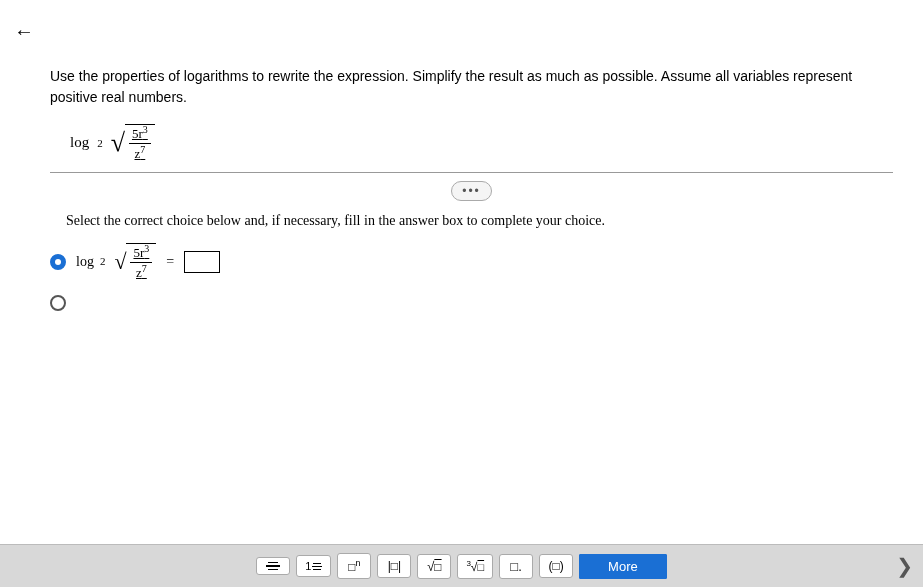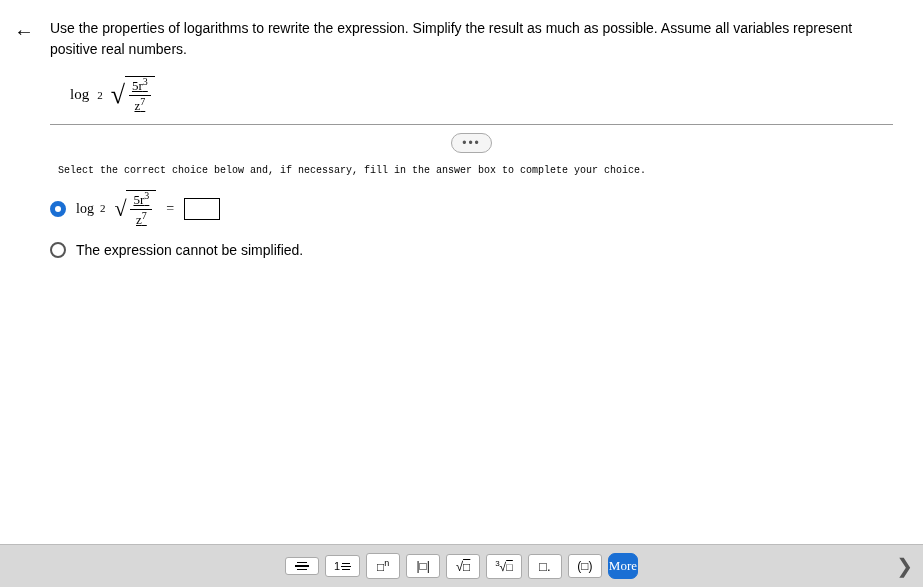--- a/index.html
+++ b/index.html
@@ -34,20 +34,21 @@
       cursor: pointer;
     }
 
     .problem-text {
       font-size: 14px;
       font-family: Arial, sans-serif;
       color: #000;
       line-height: 1.5;
       margin-bottom: 16px;
       max-width: 860px;
+      margin-top: 48px;
     }
 
     .math-expression {
       margin-left: 20px;
       margin-bottom: 10px;
       display: flex;
       align-items: center;
       gap: 8px;
       font-size: 16px;
     }
@@ -79,24 +80,24 @@
       background: #f5f5f5;
       border-radius: 10px;
       padding: 2px 10px;
       font-size: 12px;
       cursor: pointer;
       color: #555;
       letter-spacing: 2px;
     }
 
     .select-text {
-      font-size: 10px;
-      font-family: Liberation Mono, monospace;
-      color: #000;
-      margin: 12px 0 14px 8px;
+      font-size: 14px;
+      font-family: Liberation Serif, serif;
+      color: #000;
+      margin: 12px 0 14px 16px;
     }
 
     .choice-container {
       display: flex;
       flex-direction: column;
       gap: 14px;
     }
 
     .choice-row {
       display: flex;
@@ -174,25 +175,25 @@
       display: flex;
       align-items: center;
       justify-content: center;
       color: #000;
     }
 
     .more-btn {
       background: #1a6fd4;
       color: #fff;
       border: 1px solid #1a6fd4;
-      border-radius: 7px;
-      padding: 4px 0;
+      border-radius: 1px;
+      padding: 4px 28px;
       cursor: pointer;
       font-size: 13px;
-      font-family: Liberation Serif, serif;
+      font-family: Liberation Sans, sans-serif;
     }
 
     .arrow-right {
       position: absolute;
       right: 10px;
       top: 50%;
       transform: translateY(-50%);
       font-size: 20px;
       color: #555;
       cursor: pointer;
@@ -300,21 +301,20 @@
               </span>
             </span>
           </span>
           <span style="margin-left:4px;">=</span>
           <span class="answer-box"></span>
         </div>
       </div>
 
       <div class="choice-row">
         <div class="radio-circle"></div>
-        <span class="choice-text">The expression cannot be simplified.</span>
       </div>
 
     </div>
 
   </div>
 
   <div class="toolbar">
 
     <button class="toolbar-btn" title="Fraction">
       <span class="frac-btn">

